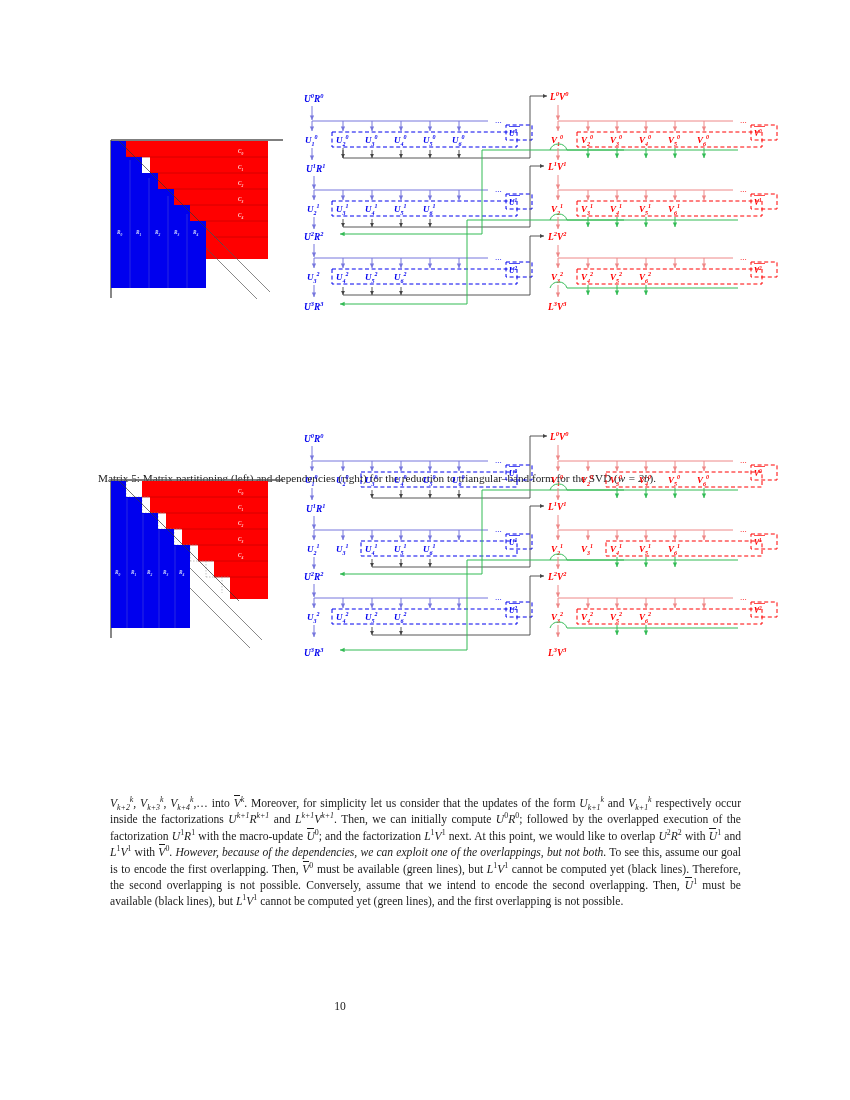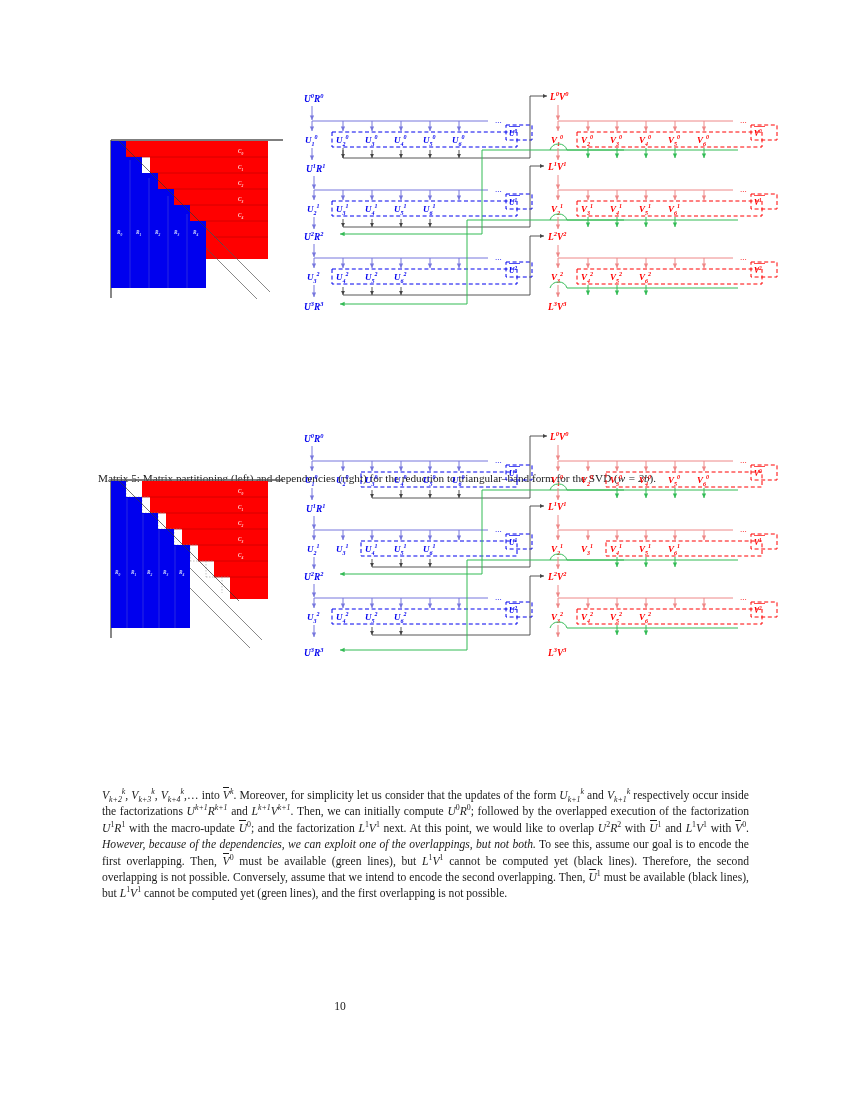--- a/index.html
+++ b/index.html
@@ -27,21 +27,21 @@
     color:#1a1a1a;
   }
   #caption5{top:383px;}
 
   
   #bodytext{
     position:absolute;left:98px;top:784px;width:655px;
     font-size:11.6px;line-height:16.4px;text-align:justify;
     color:#1a1a1a;
   }
-  #bodytext p{margin:4px;}
+  #bodytext p{margin:12px;}
   .it{font-style:italic;}
   .mi{font-style:italic;font-family:Liberation Serif, serif;}
   sup{font-size:.68em;vertical-align:super;line-height:0;}
   sub{font-size:.68em;vertical-align:sub;line-height:0;}
   .ovl{position:relative;display:inline-block;}
   .ovl::before{
     content:"";position:absolute;left:4%;right:12%;top:-0.09em;
     border-top:1px solid #1a1a1a;
   }
 

